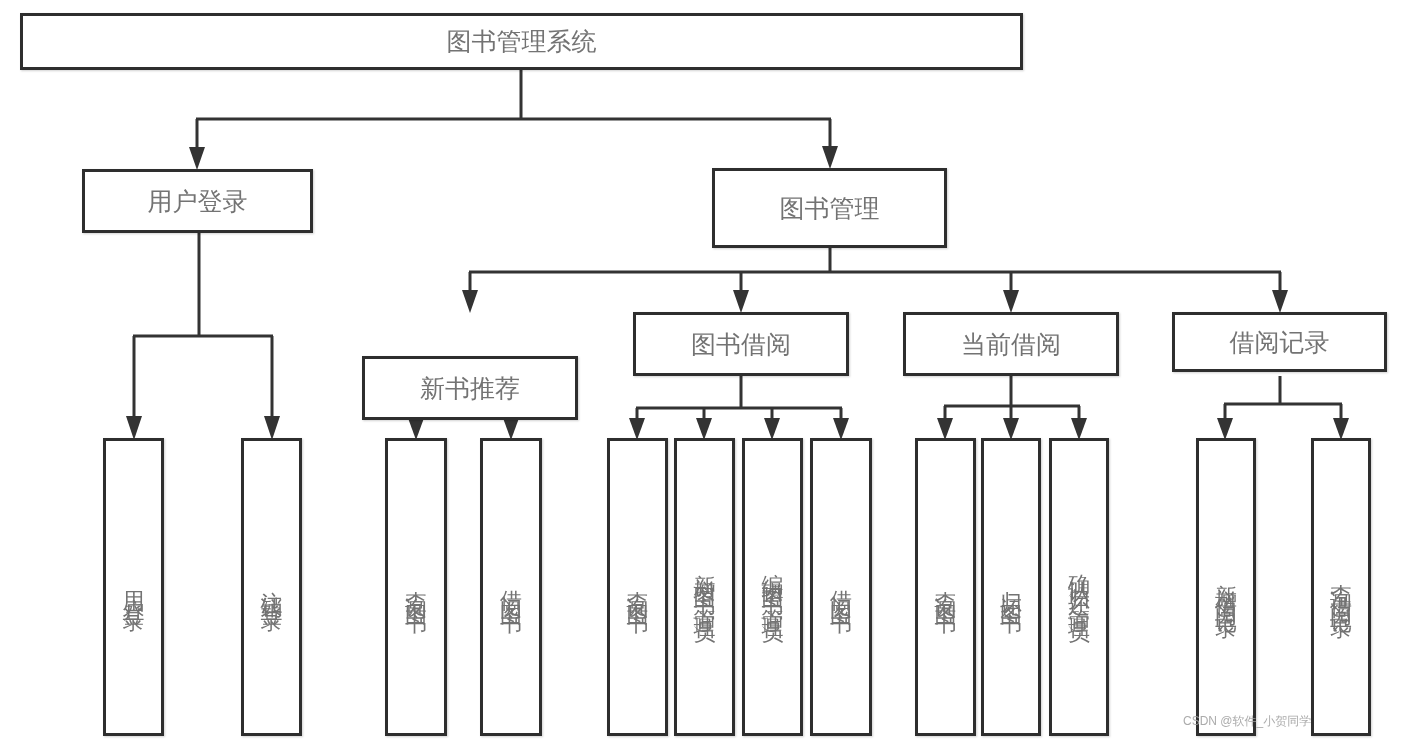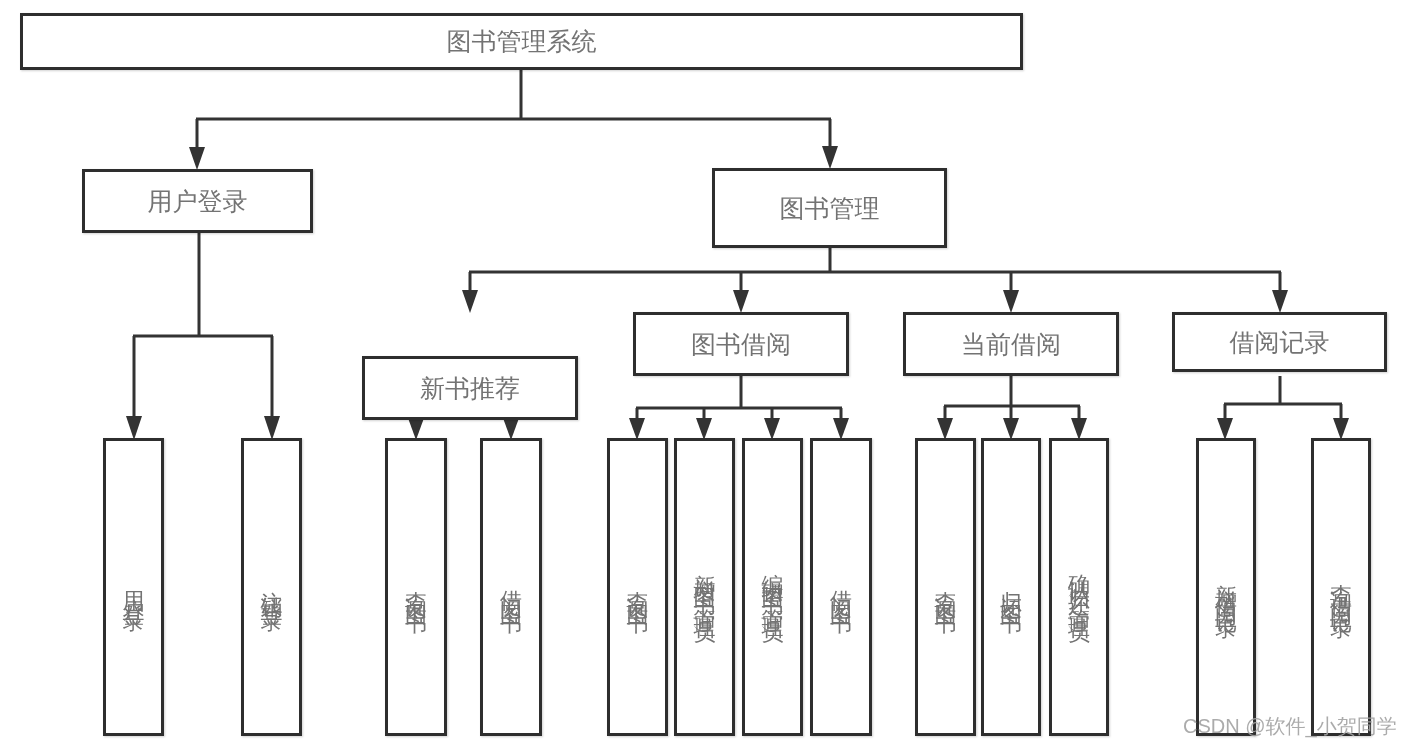--- a/index.html
+++ b/index.html
@@ -46,21 +46,21 @@
     fill: none;
   }
   #connectors polygon {
     fill: #333333;
     stroke: none;
   }
   .watermark {
     position: absolute;
     left: 1183px;
     top: 713px;
-    font-size: 20px;
+    font-size: 12px;
     color: rgba(162,162,162,0.9);
     white-space: nowrap;
     z-index: 5;
   }
 </style>
 </head>
 <body>
 
 <div id="canvas">
 

